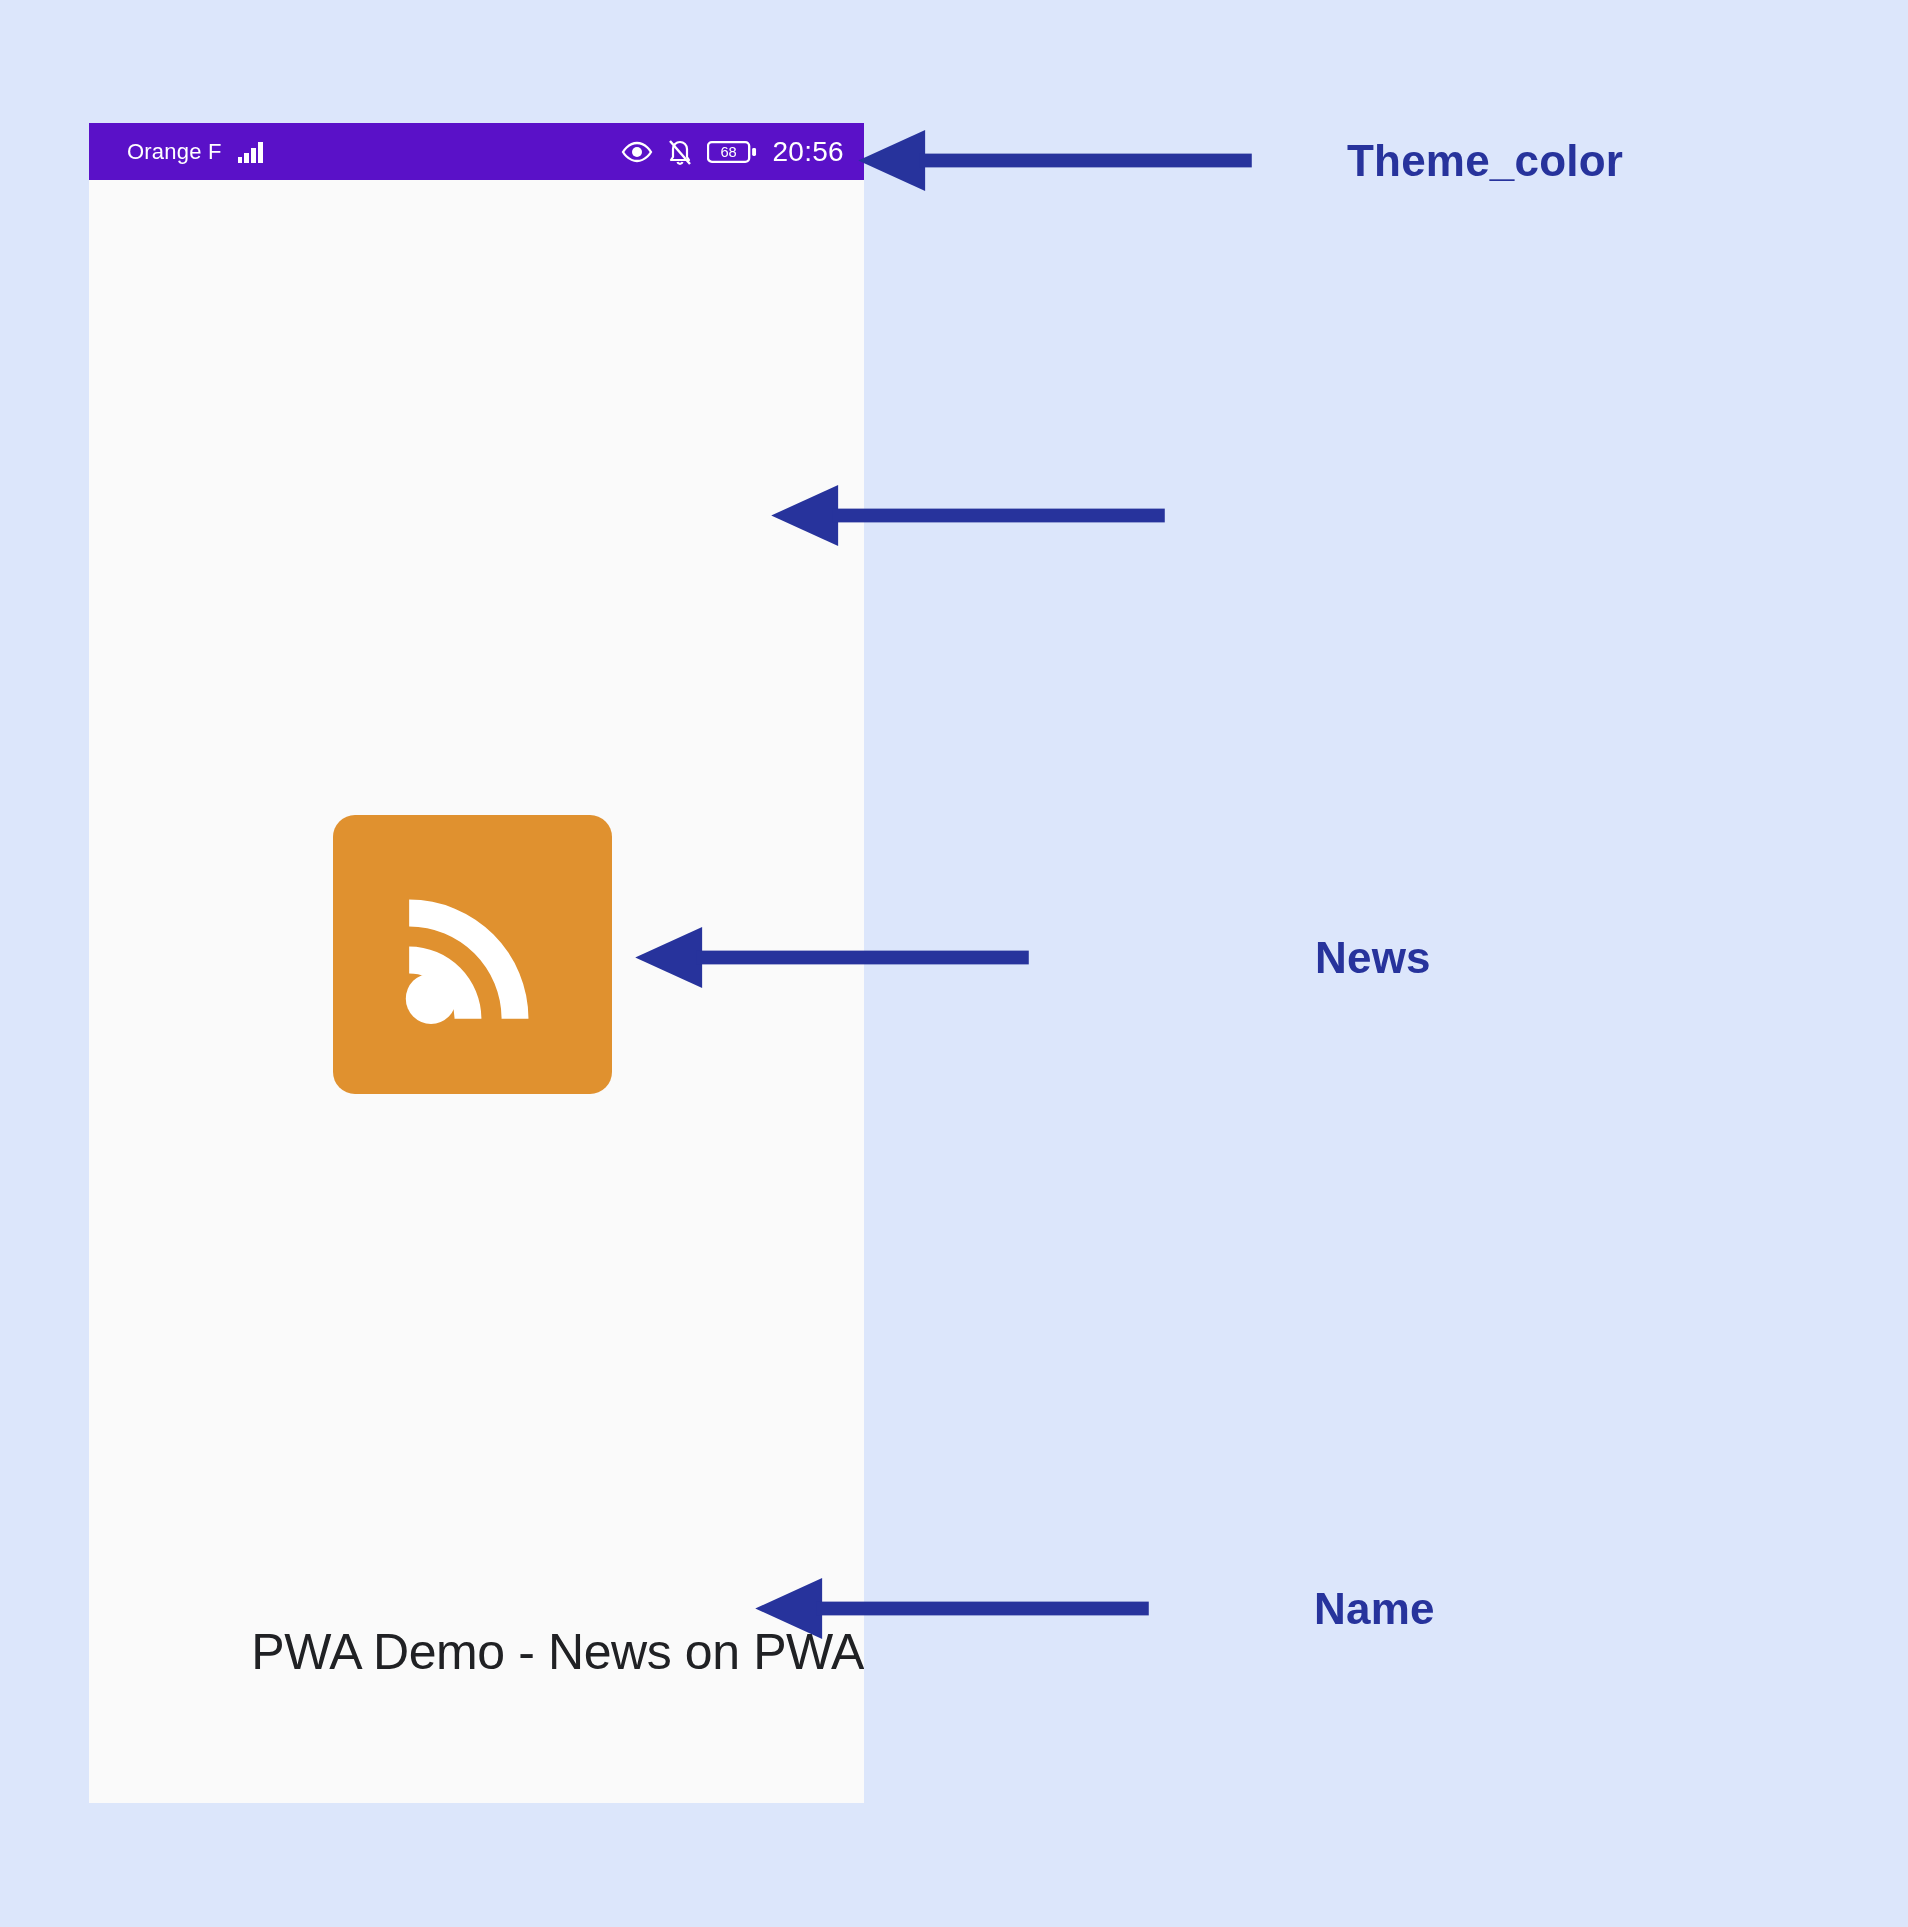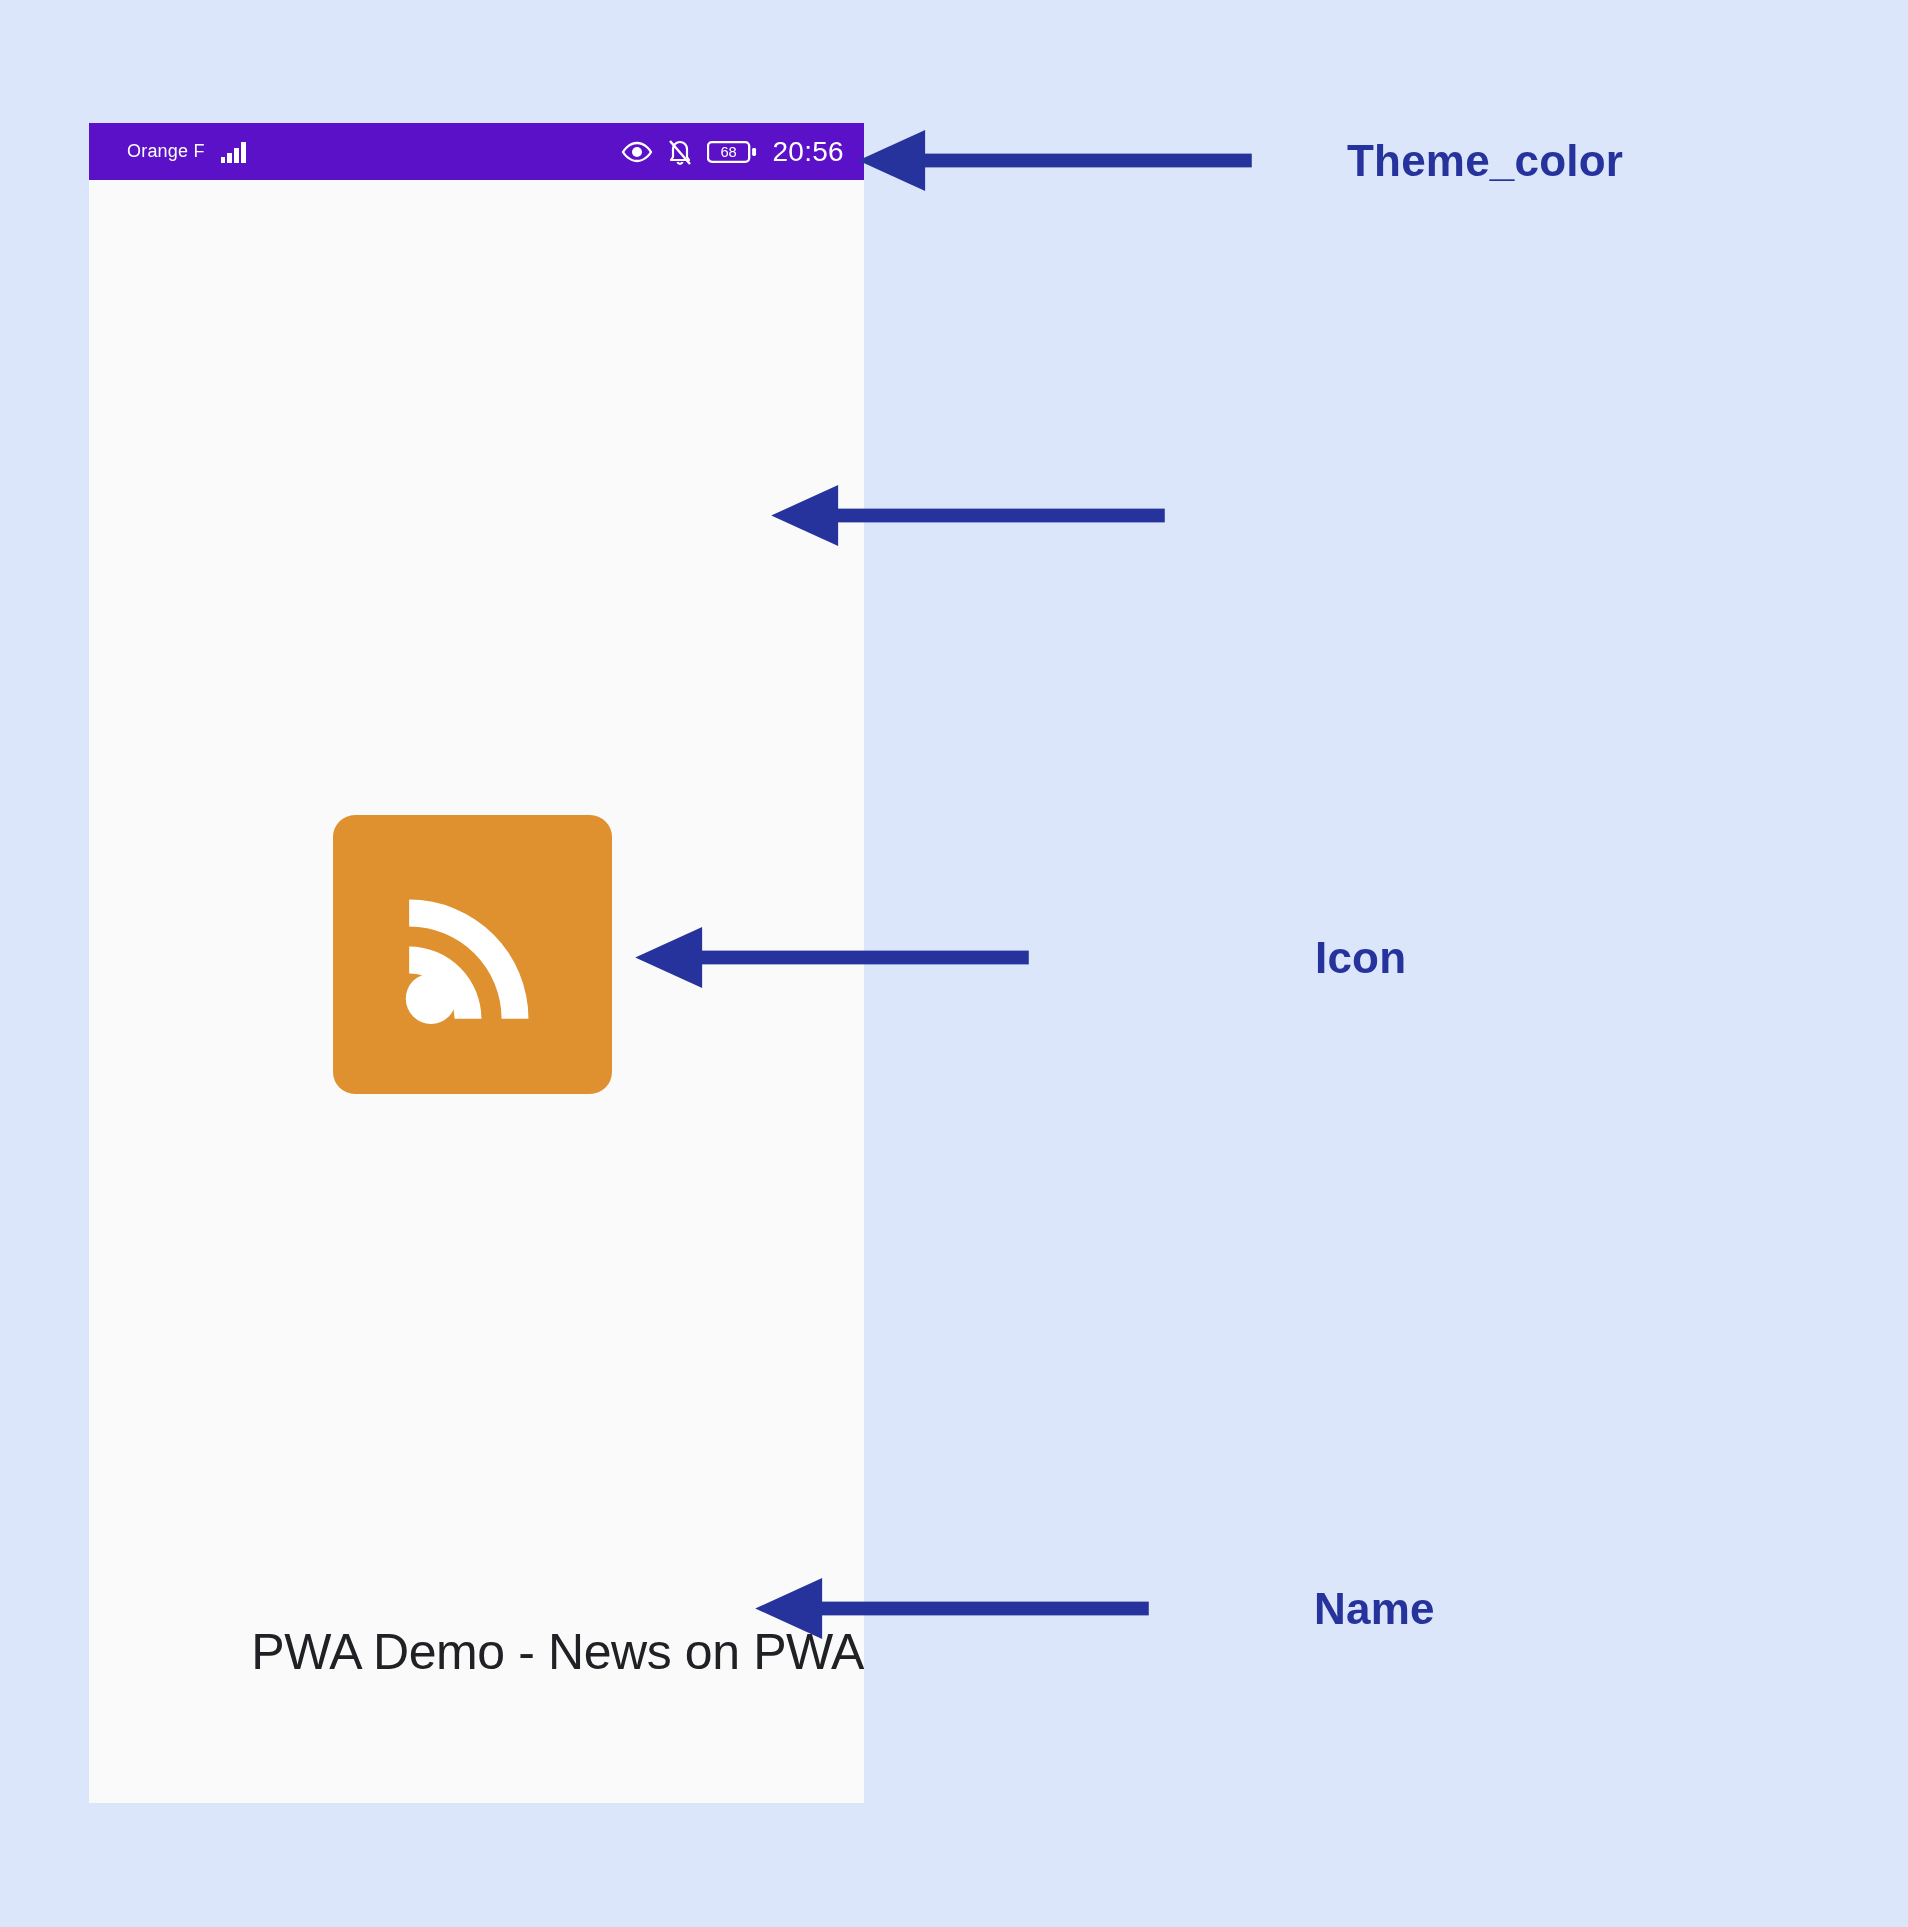--- a/index.html
+++ b/index.html
@@ -40,21 +40,21 @@
     box-sizing: border-box;
     padding: 0 20px 0 38px;
   }
   .status-left {
     display: flex;
     align-items: center;
     gap: 16px;
   }
   #carrier-label {
     color: #ffffff;
-    font-size: 18px;
+    font-size: 22px;
     letter-spacing: 0.2px;
     white-space: nowrap;
   }
   .status-right {
     display: flex;
     align-items: center;
     gap: 14px;
   }
   #status-clock {
     color: #ffffff;
@@ -198,21 +198,21 @@
     <polygon points="0,31 68,0 68,62" fill="#27339c"></polygon>
     <rect x="62" y="24" width="338" height="14" fill="#27339c"></rect>
   </svg>
 </div>
 
 <div id="annotation-icon" class="annotation-row">
   <svg class="annotation-arrow" width="396" height="61" viewBox="0 0 400 62">
     <polygon points="0,31 68,0 68,62" fill="#27339c"></polygon>
     <rect x="62" y="24" width="338" height="14" fill="#27339c"></rect>
   </svg>
-  <span class="annotation-label">Icon</span>
+  <span class="annotation-label">News</span>
 </div>
 
 <div id="annotation-name" class="annotation-row">
   <svg class="annotation-arrow" width="396" height="61" viewBox="0 0 400 62">
     <polygon points="0,31 68,0 68,62" fill="#27339c"></polygon>
     <rect x="62" y="24" width="338" height="14" fill="#27339c"></rect>
   </svg>
   <span class="annotation-label">Name</span>
 </div>
 

